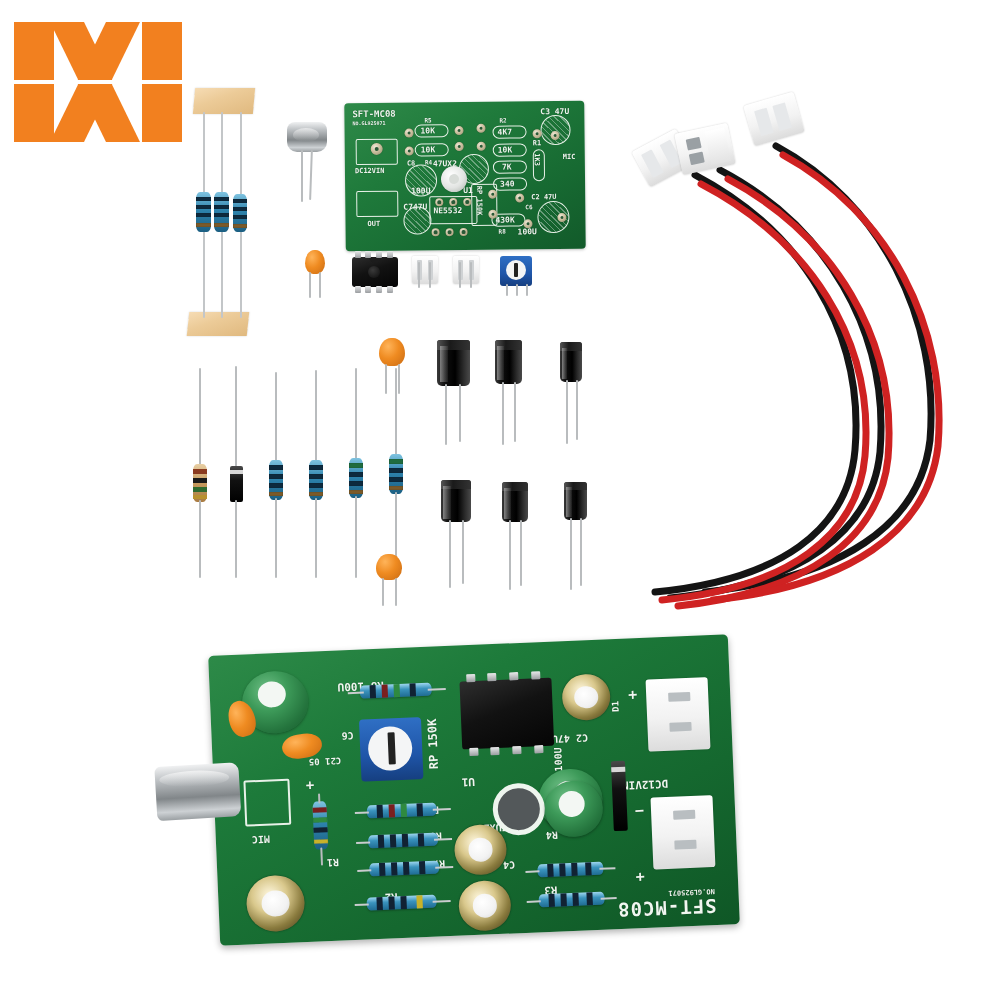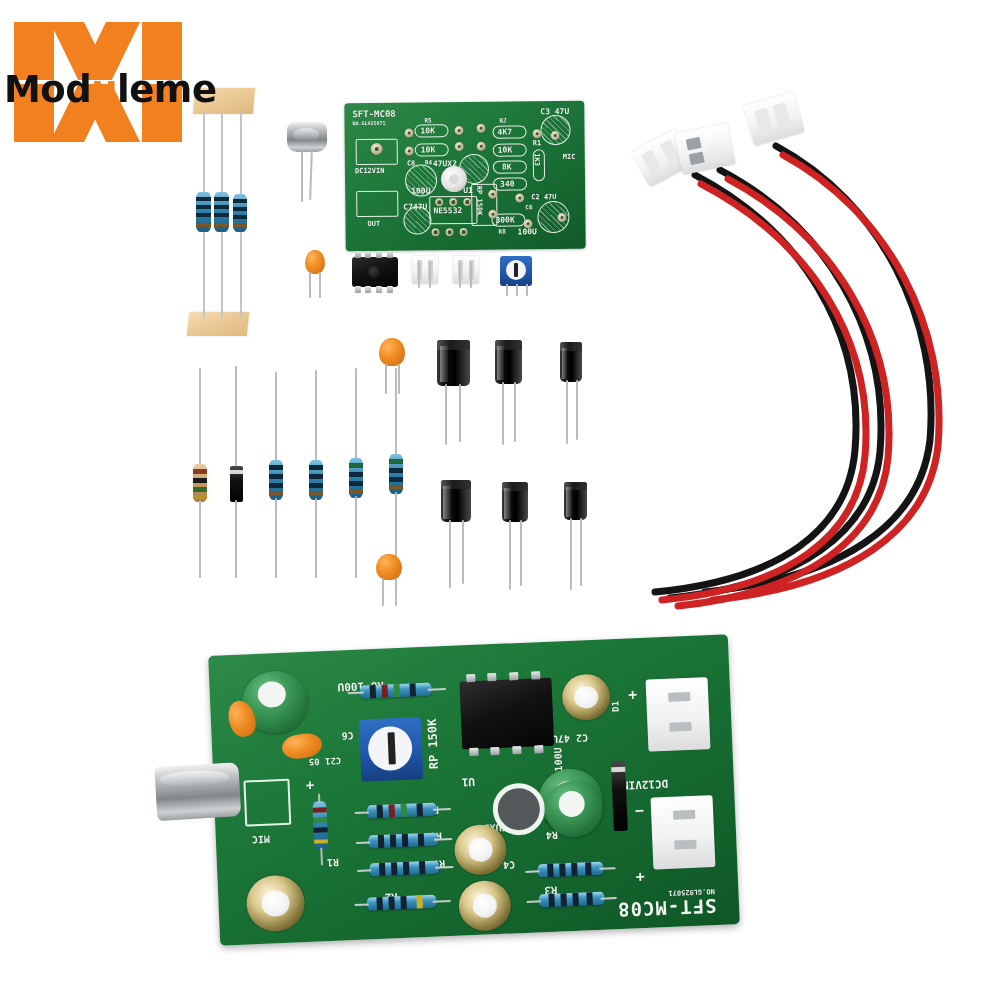--- a/index.html
+++ b/index.html
@@ -148,21 +148,20 @@
     <div class="lm-bar lm-r"></div>
     <div class="lm-v lm-v1"></div>
     <div class="lm-v lm-v2"></div>
   </div>
   <div class="logo-w">
     <div class="lm-bar lm-l"></div>
     <div class="lm-bar lm-r"></div>
     <div class="lm-v lw-v1"></div>
     <div class="lm-v lw-v2"></div>
   </div>
-  <div id="logo-word">Mod<span class="u">u</span>leme</div>
 </div>
 
 <div class="abs" style="left:188px; top:88px; width:72px; height:250px;">
   <div class="tape" style="left:6px; top:0; width:60px; height:26px; transform:skewX(-5deg);"></div>
   <div class="tape" style="left:0px; top:224px; width:60px; height:24px; transform:skewX(-6deg);"></div>
 
   <div class="lead" style="left:15px; top:24px; height:206px;"></div>
   <div class="lead" style="left:33px; top:24px; height:206px;"></div>
   <div class="lead" style="left:52px; top:24px; height:206px;"></div>
 
@@ -217,30 +216,30 @@
   <div class="silk" style="left:80px; top:56px; font-size:6px;">R4</div>
 
   <div class="outline" style="left:148px; top:24px; width:34px; height:13px; border-radius:7px;"></div>
   <div class="silk" style="left:153px; top:26px; font-size:8px;">4K7</div>
   <div class="silk" style="left:155px; top:15px; font-size:6px;">R2</div>
 
   <div class="outline" style="left:148px; top:42px; width:34px; height:13px; border-radius:7px;"></div>
   <div class="silk" style="left:153px; top:44px; font-size:8px;">10K</div>
 
   <div class="outline" style="left:148px; top:59px; width:34px; height:13px; border-radius:7px;"></div>
-  <div class="silk" style="left:157px; top:61px; font-size:8px;">8K</div>
+  <div class="silk" style="left:157px; top:61px; font-size:8px;">7K</div>
 
   <div class="outline" style="left:148px; top:76px; width:34px; height:13px; border-radius:7px;"></div>
   <div class="silk" style="left:155px; top:78px; font-size:8px;">340</div>
 
   <div class="outline" style="left:188px; top:48px; width:12px; height:32px; border-radius:6px;"></div>
   <div class="silk" style="left:188px; top:52px; font-size:7px; writing-mode:vertical-rl;">1K3</div>
 
   <div class="outline" style="left:146px; top:112px; width:34px; height:13px; border-radius:7px;"></div>
-  <div class="silk" style="left:150px; top:114px; font-size:8px;">300K</div>
+  <div class="silk" style="left:150px; top:114px; font-size:8px;">430K</div>
   <div class="silk" style="left:153px; top:126px; font-size:6px;">R8</div>
 
   <div class="outline" style="left:126px; top:82px; width:26px; height:42px;"></div>
   <div class="silk" style="left:130px; top:84px; font-size:7px; writing-mode:vertical-rl;">RP 150K</div>
 
   <div class="outline" style="left:84px; top:94px; width:48px; height:28px;"></div>
   <div class="silk" style="left:88px; top:104px; font-size:8px;">NE5532</div>
   <div class="silk" style="left:118px; top:84px; font-size:8px;">U1</div>
 
   <div class="silk" style="left:62px; top:57px; font-size:7px;">C8</div>

